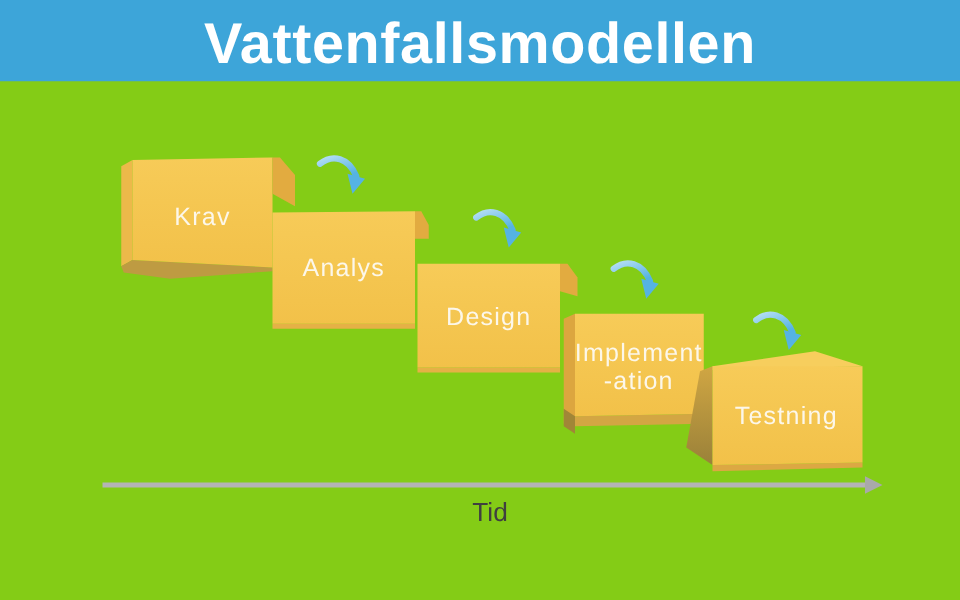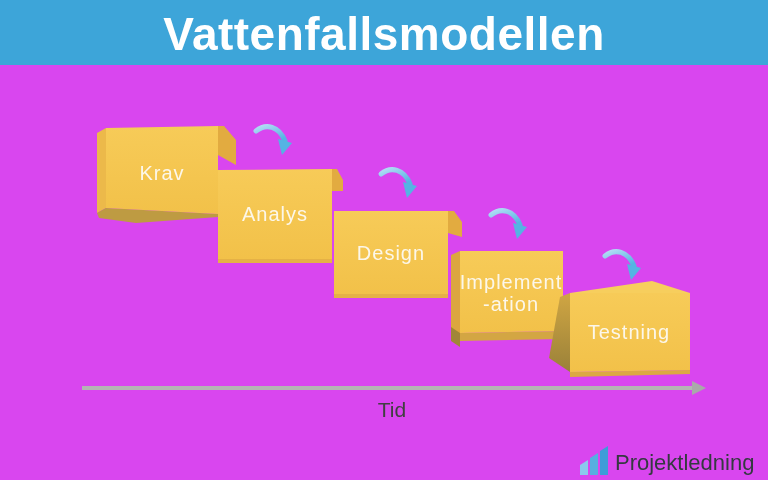--- a/index.html
+++ b/index.html
@@ -8,21 +8,21 @@
     width: 768px;
     height: 480px;
     background: #ffffff;
     font-family: "Liberation Sans", sans-serif;
     overflow: hidden;
   }
   .canvas {
     position: relative;
     width: 768px;
     height: 480px;
-    background: #d946ef;
+    background: #84cc16;
   }
   .header-banner {
     position: absolute;
     top: 0; left: 0;
     width: 768px;
     height: 65px;
     background: #3DA5D9;
     display: flex;
     align-items: center;
     justify-content: center;
@@ -149,22 +149,14 @@
       <polygon points="27,19 41,23 31,35" fill="#55B3E3"></polygon>
     </g>
 
     <g>
       <line x1="82" y1="388" x2="692" y2="388" stroke="#B4B4B4" stroke-width="4"></line>
       <polygon points="692,381 706,388 692,395" fill="#A9A9A9"></polygon>
       <text class="axis-label" x="392" y="417" text-anchor="middle">Tid</text>
     </g>
   </svg>
 
-  <div class="brand-logo">
-    <svg width="30" height="32" viewBox="0 0 30 32" xmlns="http://www.w3.org/2000/svg">
-      <polygon points="0,21 8,16 8,31 0,31" fill="#8BC9ED"></polygon>
-      <polygon points="10,14 18,9 18,31 10,31" fill="#57AEE0"></polygon>
-      <polygon points="20,7 28,2 28,31 20,31" fill="#3E9CD8"></polygon>
-    </svg>
-    <span class="brand-text">Projektledning</span>
-  </div>
 
 </div>
 
 </body></html>

